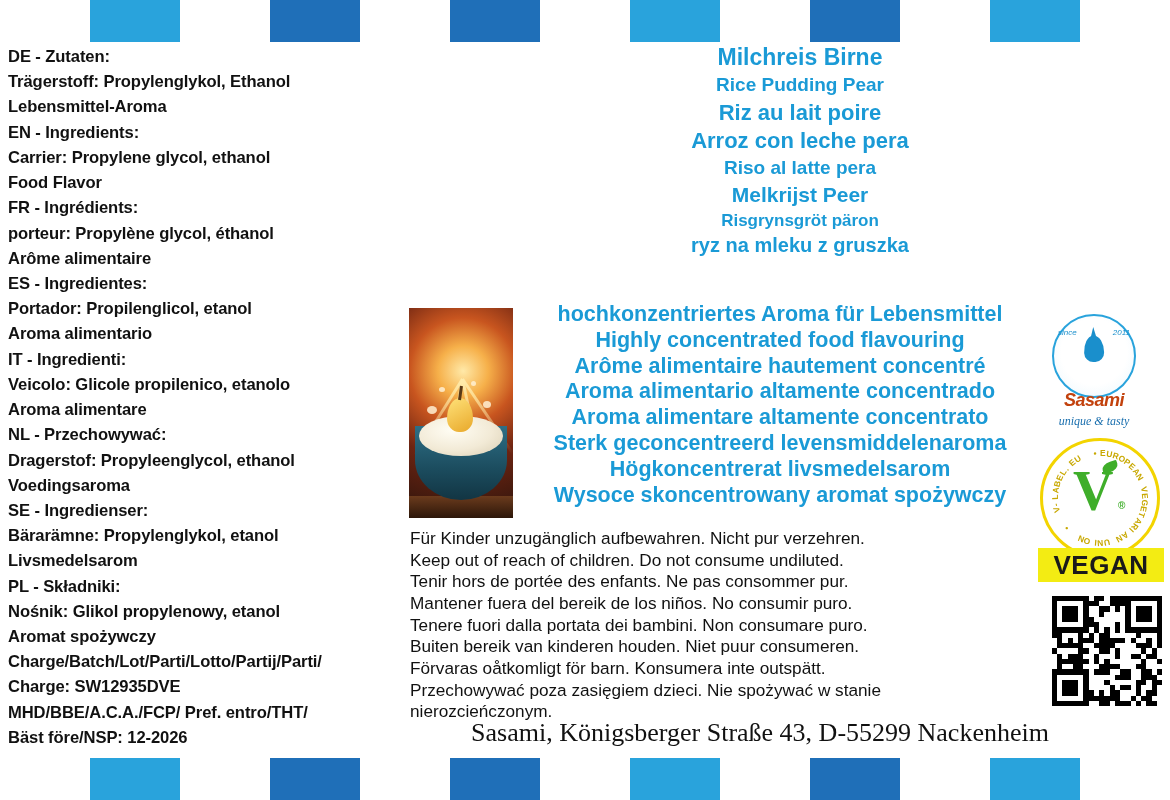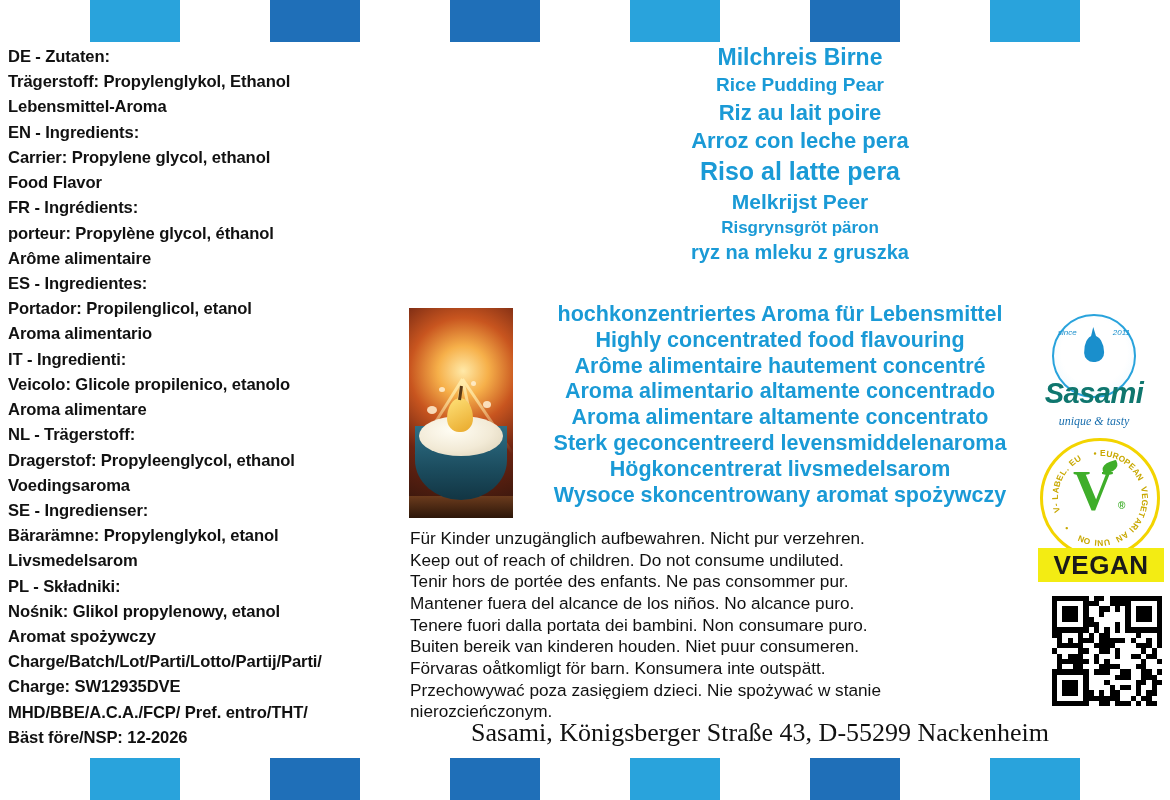--- a/index.html
+++ b/index.html
@@ -46,21 +46,21 @@
   }
   .names .n {
     font-weight: bold;
     line-height: 1.18;
     margin-bottom: 3px;
   }
   .n1 { font-size: 23px; }
   .n2 { font-size: 19px; }
   .n3 { font-size: 22px; }
   .n4 { font-size: 22px; }
-  .n5 { font-size: 25px; }
+  .n5 { font-size: 19px; }
   .n6 { font-size: 21px; }
   .n7 { font-size: 17px; }
   .n8 { font-size: 20px; }
 
   
   .claims {
     position: absolute;
     left: 500px; top: 302px;
     width: 560px;
     text-align: center;
@@ -177,23 +177,23 @@
   }
   .sasami .since {
     position: absolute; left: 34px; top: 14px;
     font-size: 8px; color: #1a8fcc; font-style: italic;
   }
   .sasami .year {
     position: absolute; right: 34px; top: 14px;
     font-size: 8px; color: #1a8fcc; font-style: italic;
   }
   .sasami .wordmark {
-    position: absolute; left: 0; top: 63px; width: 140px;
-    font-size: 29px; font-weight: bold; font-style: italic;
-    color: #0f766e;
+    position: absolute; left: 0; top: 76px; width: 140px;
+    font-size: 18px; font-weight: bold; font-style: italic;
+    color: #c2410c;
     letter-spacing: -0.5px;
   }
   .sasami .tagline {
     position: absolute; left: 0; top: 100px; width: 140px;
     font-size: 12px; font-style: italic; color: #1a6fae;
     font-family: "Liberation Serif", serif;
   }
 
   
   .vlabel {
@@ -295,21 +295,21 @@
       <div class="line">Food Flavor</div>
       <div class="line">FR - Ingrédients:</div>
       <div class="line">porteur: Propylène glycol, éthanol</div>
       <div class="line">Arôme alimentaire</div>
       <div class="line">ES - Ingredientes:</div>
       <div class="line">Portador: Propilenglicol, etanol</div>
       <div class="line">Aroma alimentario</div>
       <div class="line">IT - Ingredienti:</div>
       <div class="line">Veicolo: Glicole propilenico, etanolo</div>
       <div class="line">Aroma alimentare</div>
-      <div class="line">NL - Trägerstoff:</div>
+      <div class="line">NL - Przechowywać:</div>
       <div class="line">Dragerstof: Propyleenglycol, ethanol</div>
       <div class="line">Voedingsaroma</div>
       <div class="line">SE - Ingredienser:</div>
       <div class="line">Bärarämne: Propylenglykol, etanol</div>
       <div class="line">Livsmedelsarom</div>
       <div class="line">PL - Składniki:</div>
       <div class="line">Nośnik: Glikol propylenowy, etanol</div>
       <div class="line">Aromat spożywczy</div>
       <div class="line">Charge/Batch/Lot/Parti/Lotto/Partij/Parti/</div>
       <div class="line">Charge: SW12935DVE</div>
@@ -353,21 +353,21 @@
       <div class="c">Aroma alimentare altamente concentrato</div>
       <div class="c">Sterk geconcentreerd levensmiddelenaroma</div>
       <div class="c">Högkoncentrerat livsmedelsarom</div>
       <div class="c">Wysoce skoncentrowany aromat spożywczy</div>
     </div>
 
   <div class="warnings" id="warnings">
       <div>Für Kinder unzugänglich aufbewahren. Nicht pur verzehren.</div>
       <div>Keep out of reach of children. Do not consume undiluted.</div>
       <div>Tenir hors de portée des enfants. Ne pas consommer pur.</div>
-      <div>Mantener fuera del alcance de los niños. No alcance puro.</div>
+      <div>Mantener fuera del bereik de los niños. No consumir puro.</div>
       <div>Tenere fuori dalla portata dei bambini. Non consumare puro.</div>
       <div>Buiten bereik van kinderen houden. Niet puur consumeren.</div>
       <div>Förvaras oåtkomligt för barn. Konsumera inte outspätt.</div>
       <div>Przechowywać poza zasięgiem dzieci. Nie spożywać w stanie</div>
       <div>nierozcieńczonym.</div>
     </div>
 
   <div class="address">Sasami, Königsberger Straße 43, D-55299 Nackenheim</div>
 
   <div class="sasami">

